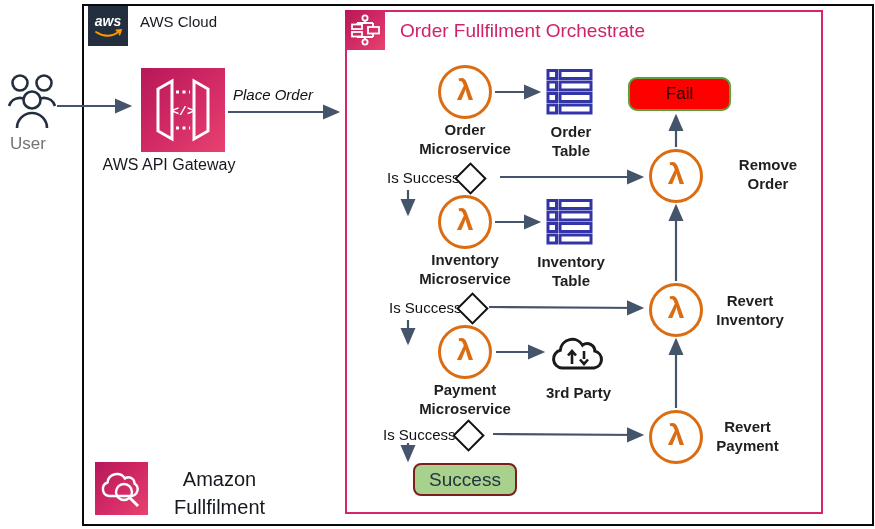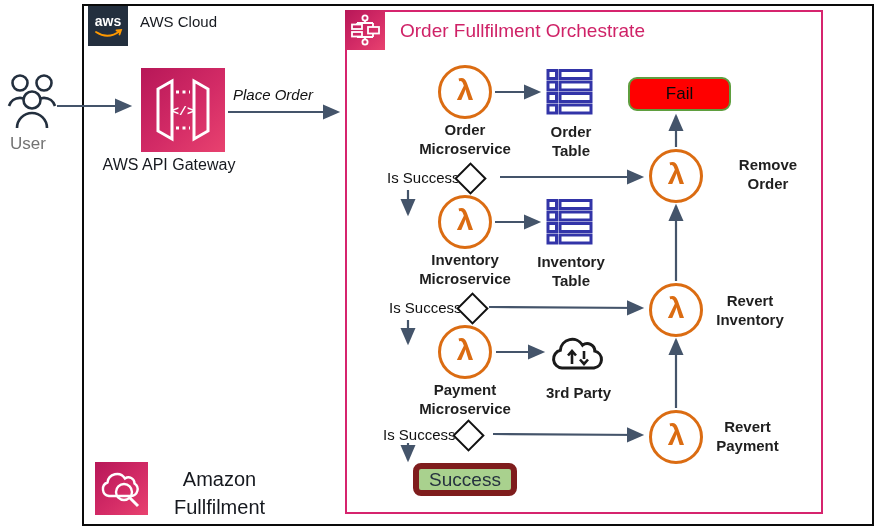--- a/index.html
+++ b/index.html
@@ -1,20 +1,20 @@
 <!DOCTYPE html>
 <html><head>
 <meta charset="utf-8">
 <style>
   html,body{margin:0;padding:0;background:#fff;}
   body{width:875px;height:529px;position:relative;font-family:"Liberation Sans",sans-serif;overflow:hidden;}
   .abs{position:absolute;}
   
   .outer-box{left:82px;top:4px;width:788px;height:518px;border:2px solid #0a0a0a;background:#fff;}
-  .aws-logo{left:88px;top:6px;width:40px;height:40px;background:#232f3e;color:#fff;z-index:3;}
+  .aws-logo{left:88px;top:6px;width:40px;height:40px;background:#232f3e;color:#fff;z-index:3;font-style:italic;}
   .aws-cloud-label{left:140px;top:13px;font-size:15px;color:#16191f;z-index:3;}
   
   .user-icon{left:6px;top:70px;z-index:3;}
   .user-label{left:10px;top:134px;font-size:17px;color:#737373;z-index:3;}
   
   .pinkgrad{background:linear-gradient(135deg,#b71758 0%,#d32b66 55%,#e8426f 100%);}
   .apigw-icon{left:141px;top:68px;width:84px;height:84px;z-index:3;}
   .apigw-label{left:84px;top:156px;width:170px;text-align:center;font-size:16px;color:#16191f;z-index:3;}
   .place-order{left:233px;top:86px;font-size:15px;font-style:italic;color:#111;z-index:3;}
   
@@ -48,21 +48,21 @@
   .lbl-revpay{left:700px;top:418px;width:95px;}
   
   .is-success{font-size:15px;color:#111;z-index:3;}
   .is1{left:387px;top:169px;} .is2{left:389px;top:299px;} .is3{left:383px;top:426px;}
   .diamond{width:19px;height:19px;border:2px solid #111;background:#fff;transform:rotate(45deg);z-index:3;}
   .dia1{left:459px;top:167px;} .dia2{left:461px;top:297px;} .dia3{left:457px;top:424px;}
   
   .fail-box{left:628px;top:77px;width:103px;height:34px;background:#ff0000;border:2px solid #5f9e3f;
             border-radius:9px;display:flex;align-items:center;justify-content:center;
             font-size:17px;color:#0a0a0a;z-index:3;box-sizing:border-box;}
-  .success-box{left:413px;top:463px;width:104px;height:33px;background:#a9d18e;border:6px solid #7f1d1d;
+  .success-box{left:413px;top:463px;width:104px;height:33px;background:#a9d18e;border:2px solid #7f1d1d;
             border-radius:8px;display:flex;align-items:center;justify-content:center;
             font-size:19px;color:#26323f;z-index:3;box-sizing:border-box;}
   
   .cloud3p{left:548px;top:330px;z-index:3;}
   
   .cw-icon{left:95px;top:462px;width:53px;height:53px;z-index:3;}
   .cw-label{left:162px;top:465px;width:115px;text-align:center;font-size:20px;color:#16191f;line-height:1.4;z-index:3;}
   
   .arrows{left:0;top:0;width:875px;height:529px;z-index:2;pointer-events:none;}
 </style>

